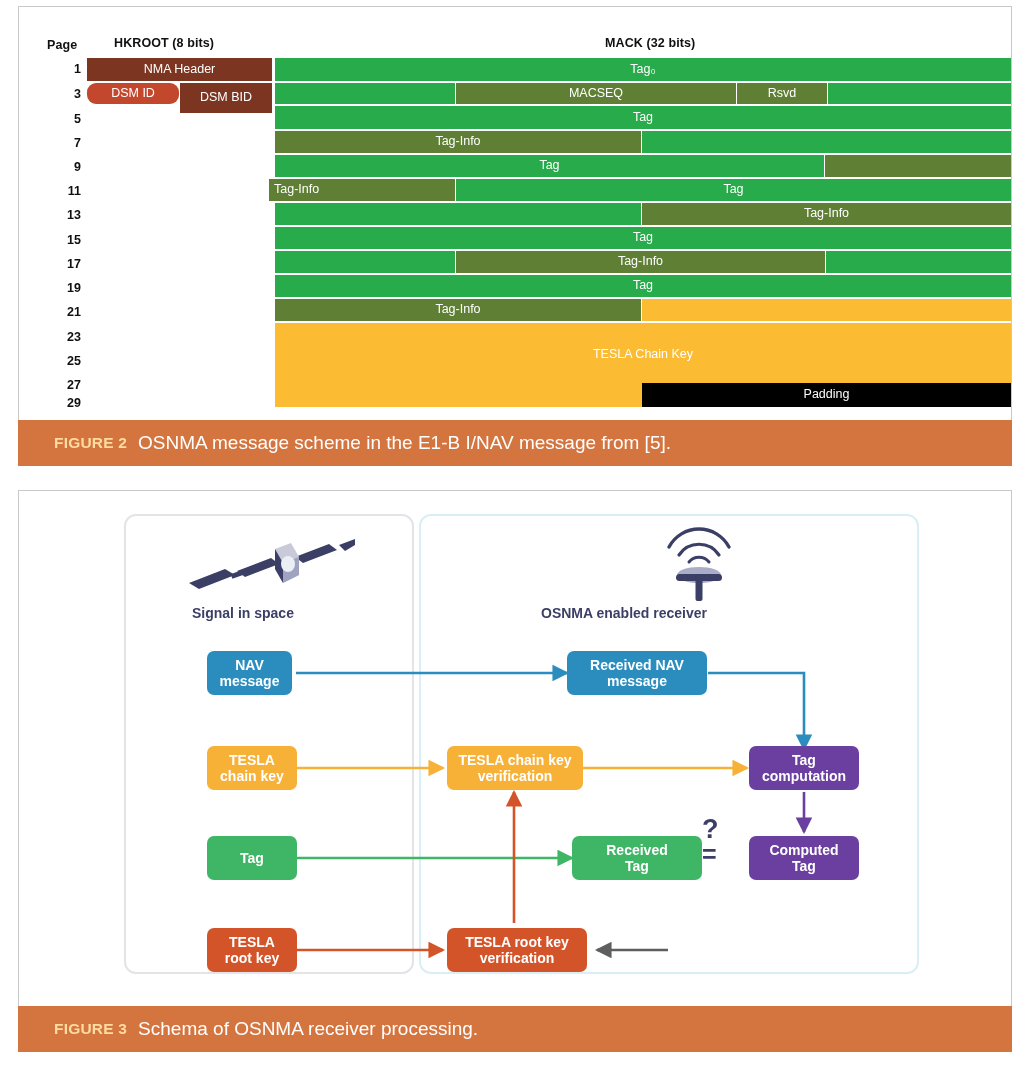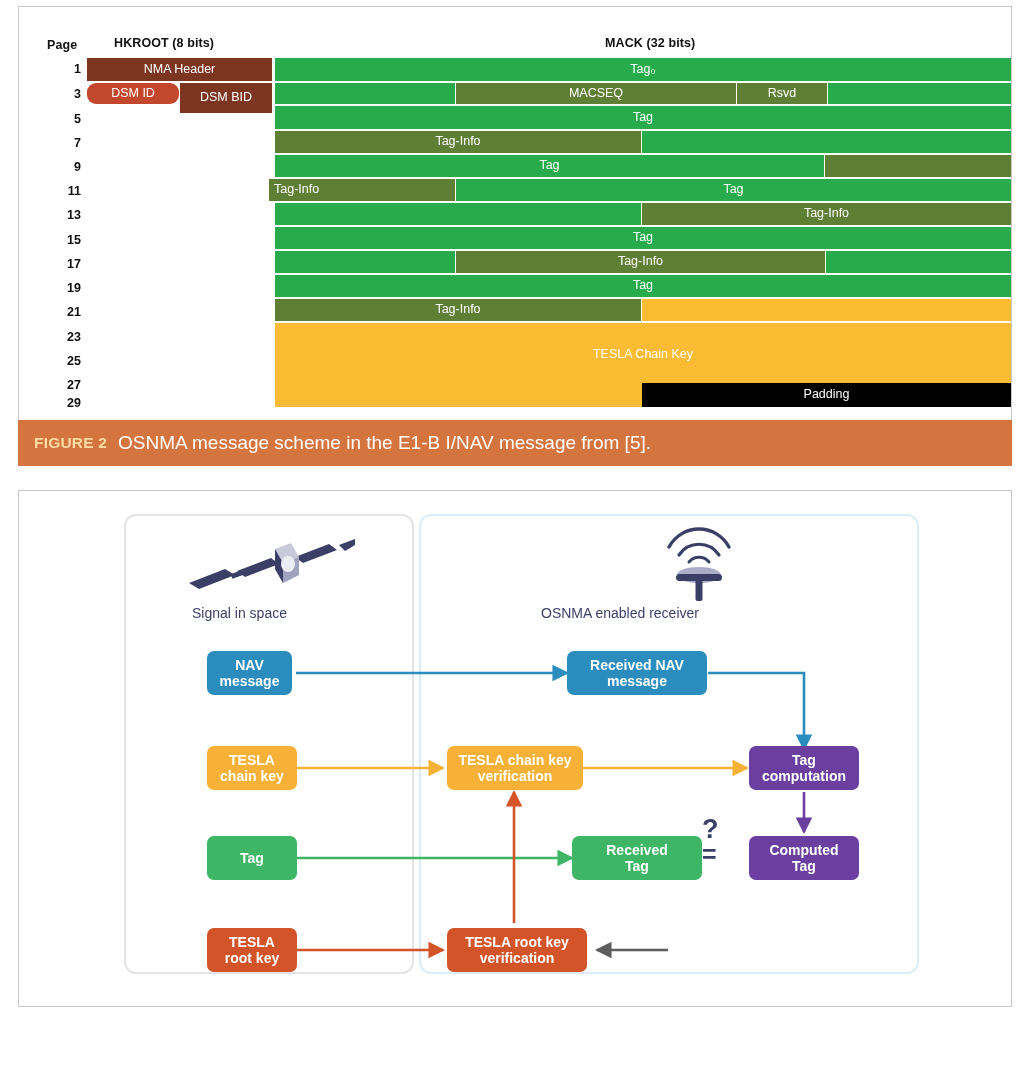--- a/index.html
+++ b/index.html
@@ -28,36 +28,36 @@
   .c-hkroot{background:#c3472c;border-radius:9px;}
   .c-green{background:#27ab4b;}
   .c-dgreen{background:#5f7f35;}
   .c-yellow{background:#fbbb32;}
   .c-gold{background:#000000;}
 
   
   .caption{position:absolute;left:18px;width:994px;height:46px;background:#d4743f;
     box-sizing:border-box;display:flex;align-items:center;}
   .cap-num{color:#ffdca0;font-weight:bold;font-size:15.5px;letter-spacing:.2px;
-    margin-left:16px;white-space:nowrap;font-family:"Liberation Sans",sans-serif;}
+    margin-left:36px;white-space:nowrap;font-family:"Liberation Sans",sans-serif;}
   .cap-txt{color:#ffffff;font-size:19px;margin-left:11px;white-space:nowrap;}
   #cap2{top:420px;}
   #cap3{top:1006px;}
 
   
   #fig3-panel{position:absolute;left:18px;top:490px;width:994px;height:517px;
     background:#ffffff;border:1px solid #c9c9c9;box-sizing:border-box;}
   #fig3-canvas{position:absolute;left:0;top:0;width:992px;height:515px;}
 
   .rbox{position:absolute;box-sizing:border-box;border-radius:12px;
     background:#ffffff;}
   #sis-box{left:105px;top:23px;width:290px;height:460px;border:2px solid #e3e3e8;}
   #rcv-box{left:400px;top:23px;width:500px;height:460px;border:2px solid #daeef8;}
 
-  .grouplabel{position:absolute;font-weight:normal;font-size:14px;color:#3b3f66;
+  .grouplabel{position:absolute;font-weight:bold;font-size:14px;color:#3b3f66;
     white-space:nowrap;}
   #lbl-sis{left:173px;top:114px;}
   #lbl-rcv{left:522px;top:114px;}
 
   .node{position:absolute;box-sizing:border-box;border-radius:7px;
     color:#ffffff;font-weight:bold;font-size:14px;line-height:1.16;
     display:flex;align-items:center;justify-content:center;text-align:center;}
   .n-blue{background:#2b8dbe;}
   .n-orange{background:#f7b136;}
   .n-green{background:#3fb665;}
@@ -289,14 +289,18 @@
           <span>verification</span>
         </span>
       </div>
 
     </div>
   </div>
 
   <div class="qmark" id="qm-q">?</div>
   <div class="qmark" id="qm-eq">=</div>
 
+  <div class="caption" id="cap3">
+    <span class="cap-num">FIGURE 3</span>
+    <span class="cap-txt">Schema of OSNMA receiver processing.</span>
+  </div>
 
 </div>
 
 </body></html>

